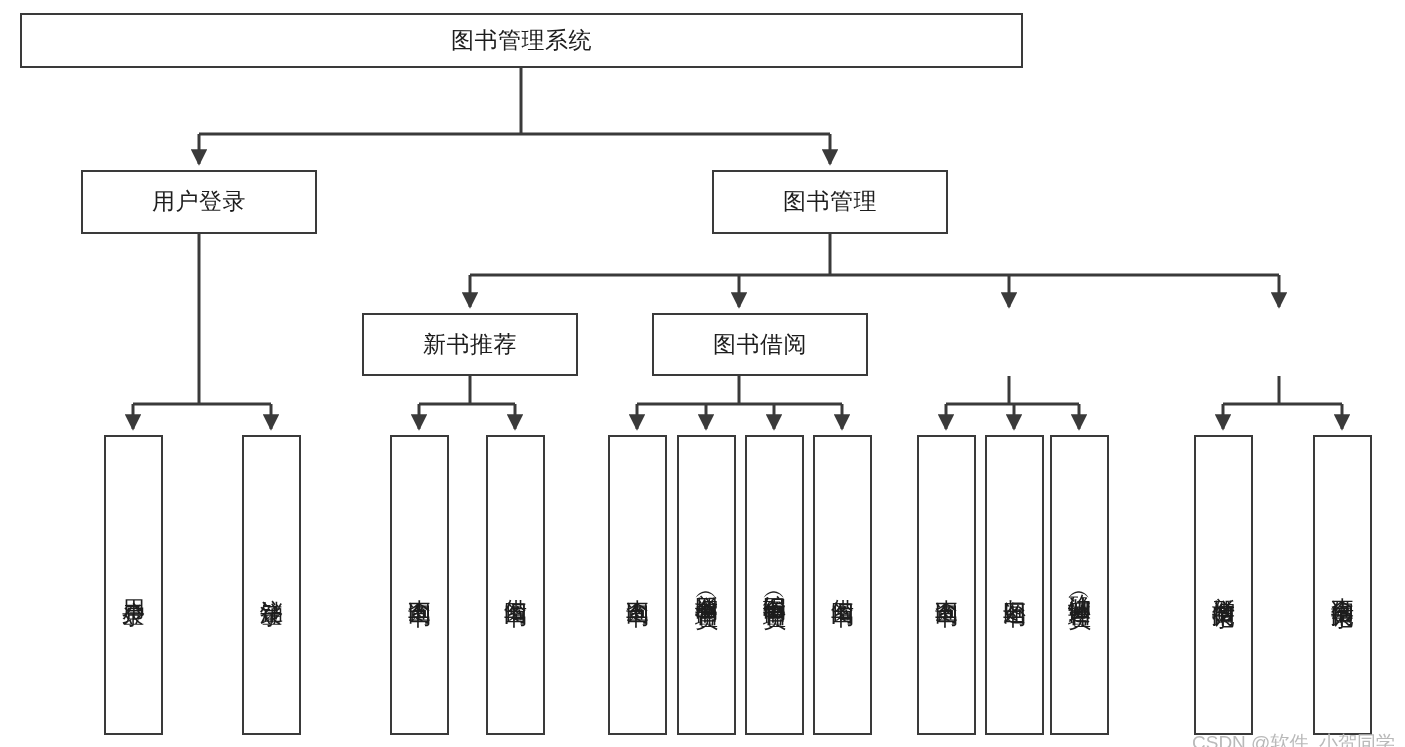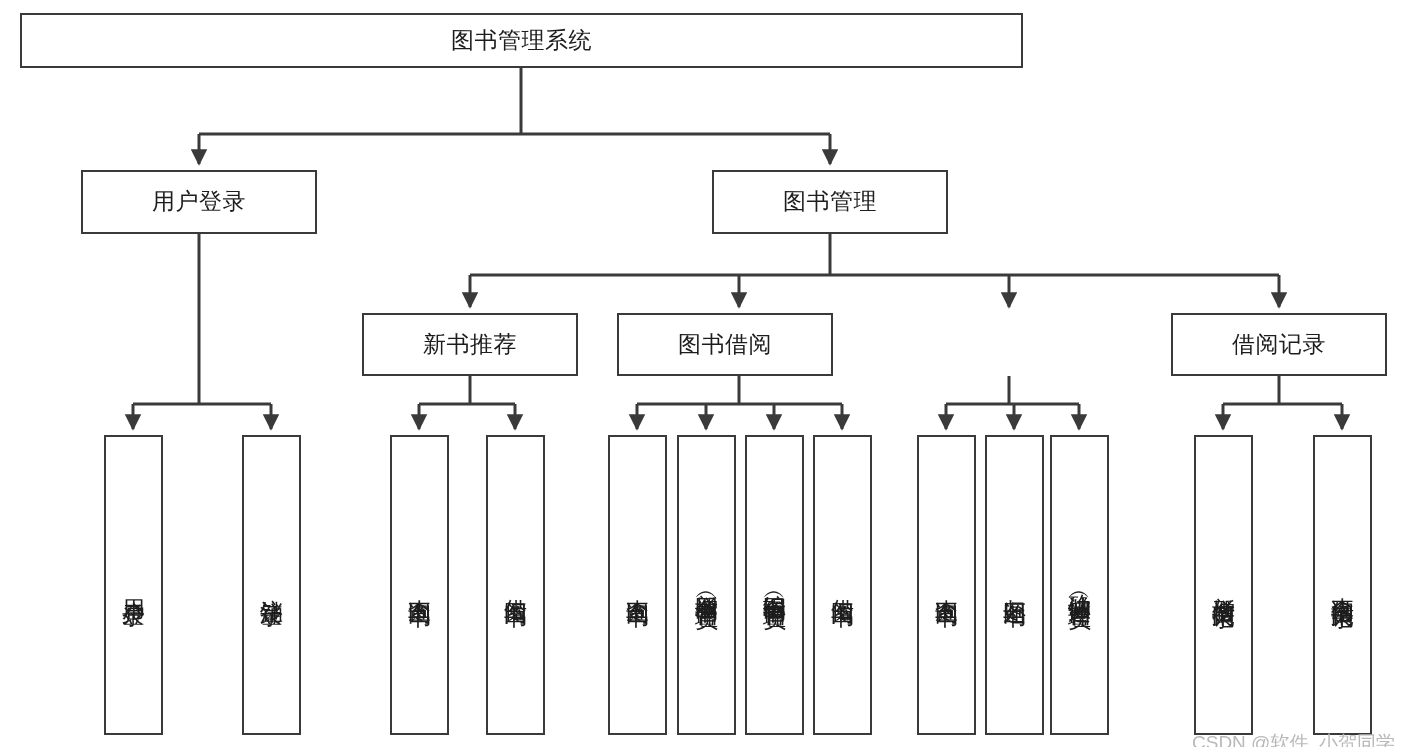--- a/index.html
+++ b/index.html
@@ -123,22 +123,21 @@
       <path d="M 1342 404 L 1342 429" marker-end="url(#arrow)"></path>
     </g>
   </svg>
 
   <div class="node horizontal node-root" style=";left:20px;top:13px;width:1003px;height:55px">图书管理系统</div>
 
   <div class="node horizontal" style=";left:81px;top:170px;width:236px;height:64px">用户登录</div>
   <div class="node horizontal" style=";left:362px;top:313px;width:216px;height:63px">新书推荐</div>
 
   <div class="node horizontal" style=";left:712px;top:170px;width:236px;height:64px">图书管理</div>
-  <div class="node horizontal" style=";left:617px;top:313px;width:216px;height:63px">图书借阅</div>
-  <div class="node horizontal" style=";left:1171px;top:313px;width:216px;height:63px">借阅记录</div>
+  <div class="node horizontal" style=";left:652px;top:313px;width:216px;height:63px">图书借阅</div>
 
   <div class="node vertical" style=";left:104px;top:435px;width:59px;height:300px">
     <span class="vtext">用户登录</span>
   </div>
   <div class="node vertical" style=";left:242px;top:435px;width:59px;height:300px">
     <span class="vtext">注销登录</span>
   </div>
   <div class="node vertical" style=";left:390px;top:435px;width:59px;height:300px">
     <span class="vtext">查询图书</span>
   </div>

